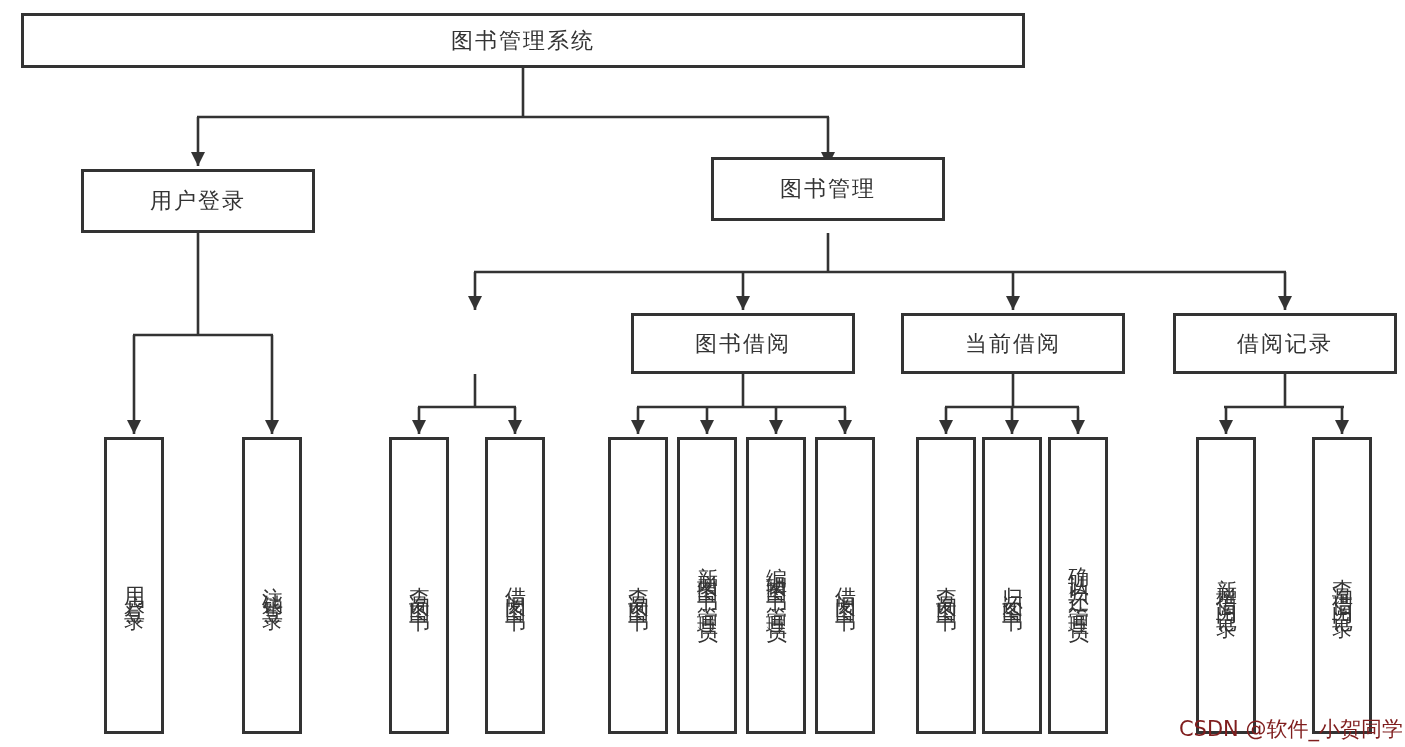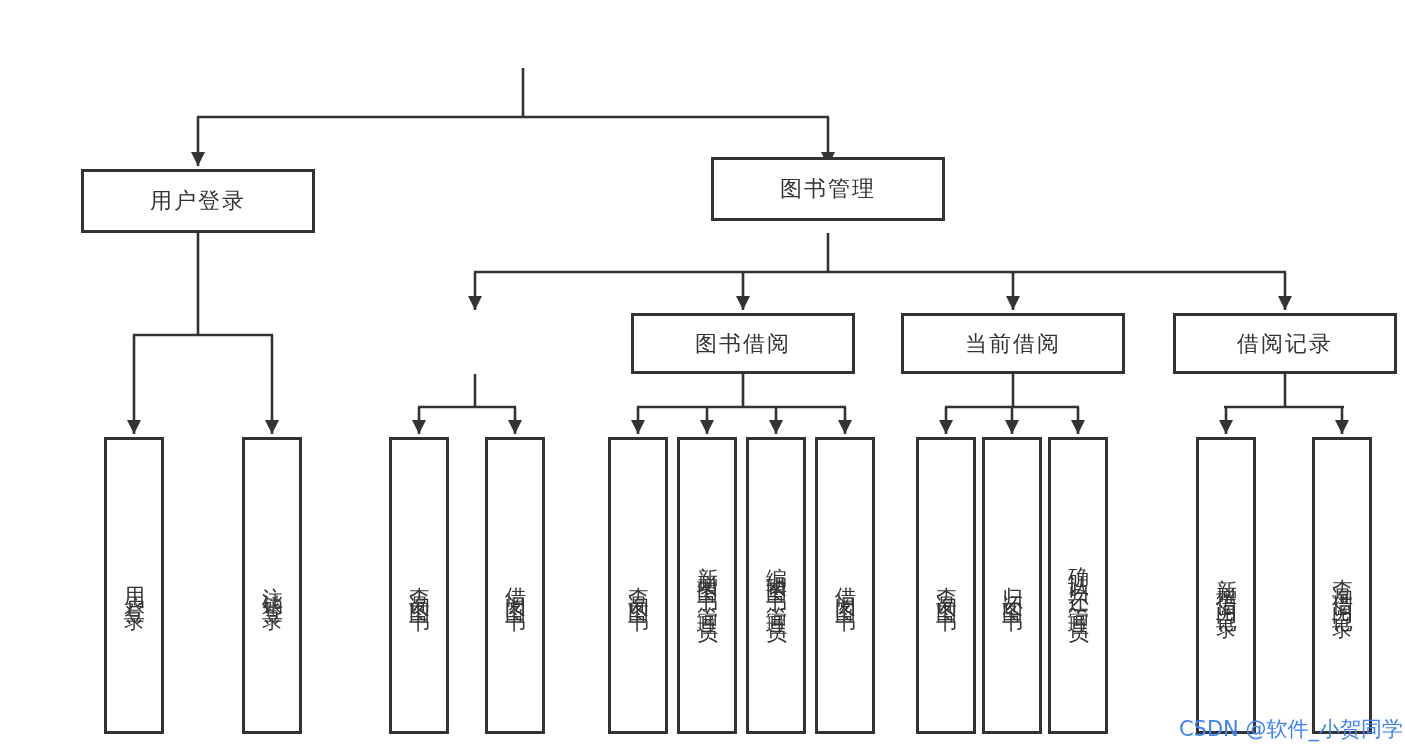--- a/index.html
+++ b/index.html
@@ -29,21 +29,21 @@
     text-orientation: mixed;
     font-size: 21px;
     line-height: 1;
     letter-spacing: 8px;
   }
   .watermark {
     position: absolute;
     right: 2px;
     bottom: 4px;
     font-size: 21px;
-    color: #3b82f6;
+    color: #7f1d1d;
     z-index: 5;
     white-space: nowrap;
   }
 </style>
 </head>
 <body>
 
 <div class="canvas">
 
   <svg class="connectors" xmlns="http://www.w3.org/2000/svg">
@@ -101,20 +101,23 @@
     </g>
 
     <g>
       <line x1="1285" y1="374" x2="1285" y2="408"></line>
       <line x1="1224" y1="407" x2="1344" y2="407"></line>
       <line x1="1226" y1="407" x2="1226" y2="434" marker-end="url(#ah)"></line>
       <line x1="1342" y1="407" x2="1342" y2="434" marker-end="url(#ah)"></line>
     </g>
   </svg>
 
+  <div class="box hbox" style="left:21px; top:13px; width:1004px; height:55px;">
+    <span>图书管理系统</span>
+  </div>
 
   <div class="box hbox" style="left:81px; top:169px; width:234px; height:64px;">
     <span>用户登录</span>
   </div>
   <div class="box hbox" style="left:711px; top:157px; width:234px; height:64px;">
     <span>图书管理</span>
   </div>
 
   <div class="box hbox" style="left:901px; top:313px; width:224px; height:61px;">
     <span>当前借阅</span>

